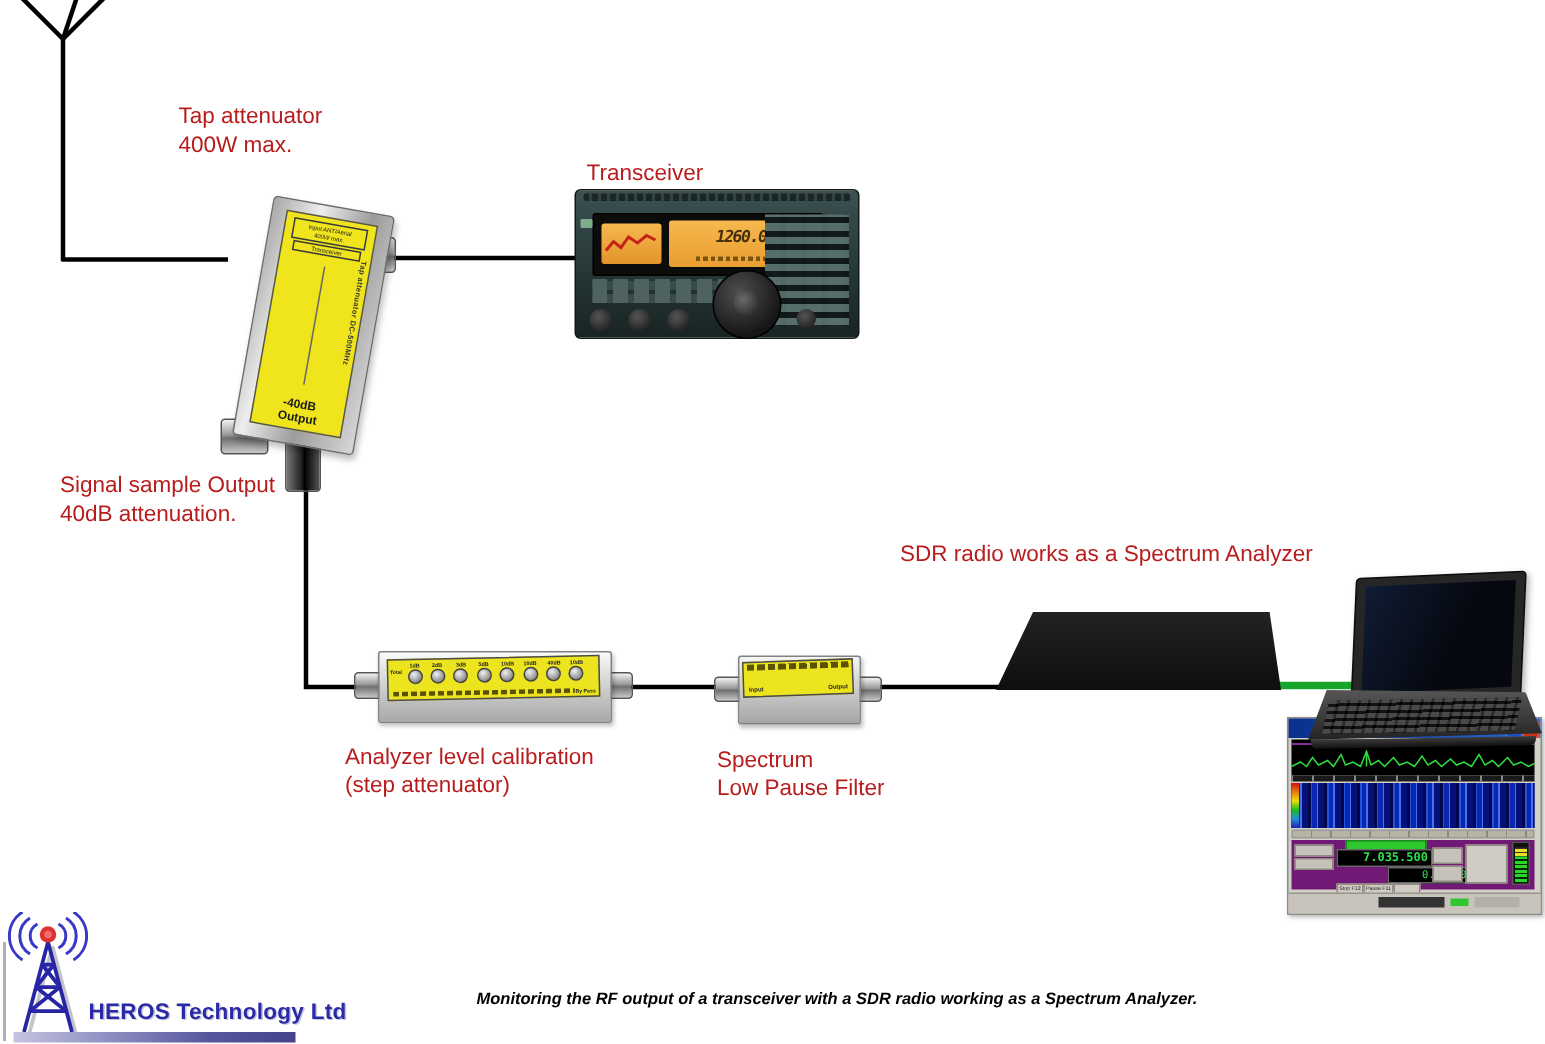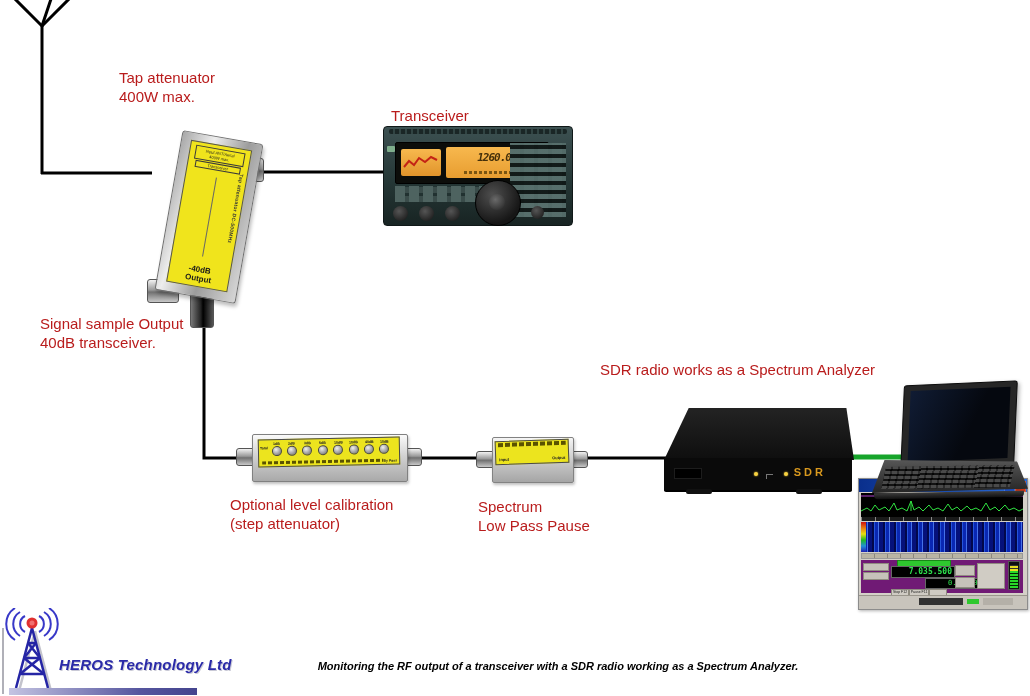--- a/index.html
+++ b/index.html
@@ -143,22 +143,22 @@
   .ana-meter-top{position:absolute;left:1px;right:1px;top:3px;height:6px;
     background:repeating-linear-gradient(0deg,#e8e020 0 2px,#333 2px 3px);}
   .ana-ubtn{position:absolute;height:6px;background:#cfcbc3;border:1px solid #8f8b80;
     font-size:3.5px;line-height:5px;text-align:center;color:#222;overflow:hidden;}
   .ana-status{position:absolute;left:0;bottom:0;right:0;height:13px;background:#c8c4bc;border-top:1px solid #9a968c;}
   .ana-sseg{position:absolute;top:2px;height:7px;background:#333;}
   .ana-sgrn{position:absolute;top:3px;width:12px;height:5px;background:#2ec82e;}
   
   .logo-wrap{left:0px;top:608px;width:215px;height:88px;z-index:2;}
   .logo-rule{position:absolute;left:2px;top:20px;width:2px;height:66px;background:#b0b0b8;}
-  .logo-text{position:absolute;left:59px;top:48px;font-size:15px;font-weight:bold;color:#2a2aa8;
-    letter-spacing:.2px;text-shadow:1px 1px 0 #c9c9d6;white-space:nowrap;font-style:italic;}
+  .logo-text{position:absolute;left:59px;top:58px;font-size:15px;font-weight:bold;color:#2a2aa8;
+    letter-spacing:.2px;text-shadow:1px 1px 0 #c9c9d6;white-space:nowrap;}
   .logo-bar{position:absolute;left:9px;top:80px;width:188px;height:7px;
     background:linear-gradient(90deg,#c4c4e2,#55559e 70%,#44448e);}
   .caption{position:absolute;left:203px;top:660px;width:710px;text-align:center;
     font-size:11px;font-weight:bold;font-style:italic;color:#000;}
 </style>
 </head>
 <body>
 
 <div class="stage">
 
@@ -177,30 +177,30 @@
     <path d="M845,457 H902" stroke="#17a52b" stroke-width="5" fill="none"></path>
   </svg>
 
   <div class="lbl" style="left:119px;top:68px;width:180px;">
     <div>Tap attenuator</div>
     <div>400W max.</div>
   </div>
   <div class="lbl" style="left:391px;top:106px;width:180px;">Transceiver</div>
   <div class="lbl" style="left:40px;top:314px;width:180px;">
     <div>Signal sample Output</div>
-    <div>40dB transceiver.</div>
+    <div>40dB attenuation.</div>
   </div>
   <div class="lbl" style="left:600px;top:360px;width:320px;">SDR radio works as a Spectrum Analyzer</div>
   <div class="lbl" style="left:230px;top:495px;width:200px;">
-    <div>Optional level calibration</div>
+    <div>Analyzer level calibration</div>
     <div>(step attenuator)</div>
   </div>
   <div class="lbl" style="left:478px;top:497px;width:150px;">
     <div>Spectrum</div>
-    <div>Low Pass Pause</div>
+    <div>Low Pause Filter</div>
   </div>
 
   <div class="abs tap-wrap">
     <div class="bnc" style="left:-3px;top:151px;width:30px;height:22px;"></div>
     <div class="bnc" style="left:80px;top:30px;width:32px;height:22px;"></div>
     <div class="bnc bnc-v" style="left:40px;top:152px;width:22px;height:46px;background:linear-gradient(90deg,#777,#222 45%,#000 55%,#555);"></div>
     <div class="tap-body">
       <div class="tap-label">
         <div class="tl-box">
           <div>Input ANT/Aerial</div>
@@ -296,29 +296,20 @@
       <div class="lpf-label">
         <div class="lpf-brand"></div>
         <span class="lpf-io" style="left:3px;bottom:2px;">Input</span>
         <span class="lpf-io" style="right:3px;bottom:2px;">Output</span>
       </div>
     </div>
   </div>
 
   <div class="abs sdr-wrap">
     <div class="sdr-top"></div>
-    <div class="sdr-front">
-      <div class="sdr-slot"></div>
-      <div class="sdr-text">SDR</div>
-      <div class="sdr-led" style="left:90px;top:14px;"></div>
-      <div class="sdr-glyph" style="left:102px;top:16px;"></div>
-      <div class="sdr-led" style="left:120px;top:14px;"></div>
-      <div class="sdr-foot" style="left:22px;"></div>
-      <div class="sdr-foot" style="right:30px;"></div>
-    </div>
   </div>
 
   <div class="abs ana">
     <div class="ana-title">
       <div class="ana-btn" style="right:12px;background:#1a50c8;">□</div>
       <div class="ana-btn" style="right:1px;background:#c83215;">x</div>
     </div>
     <div class="ana-spec">
       <svg width="162" height="24">
         <line x1="0" y1="3" x2="162" y2="3" stroke="#b040d0" stroke-width="1"></line>

